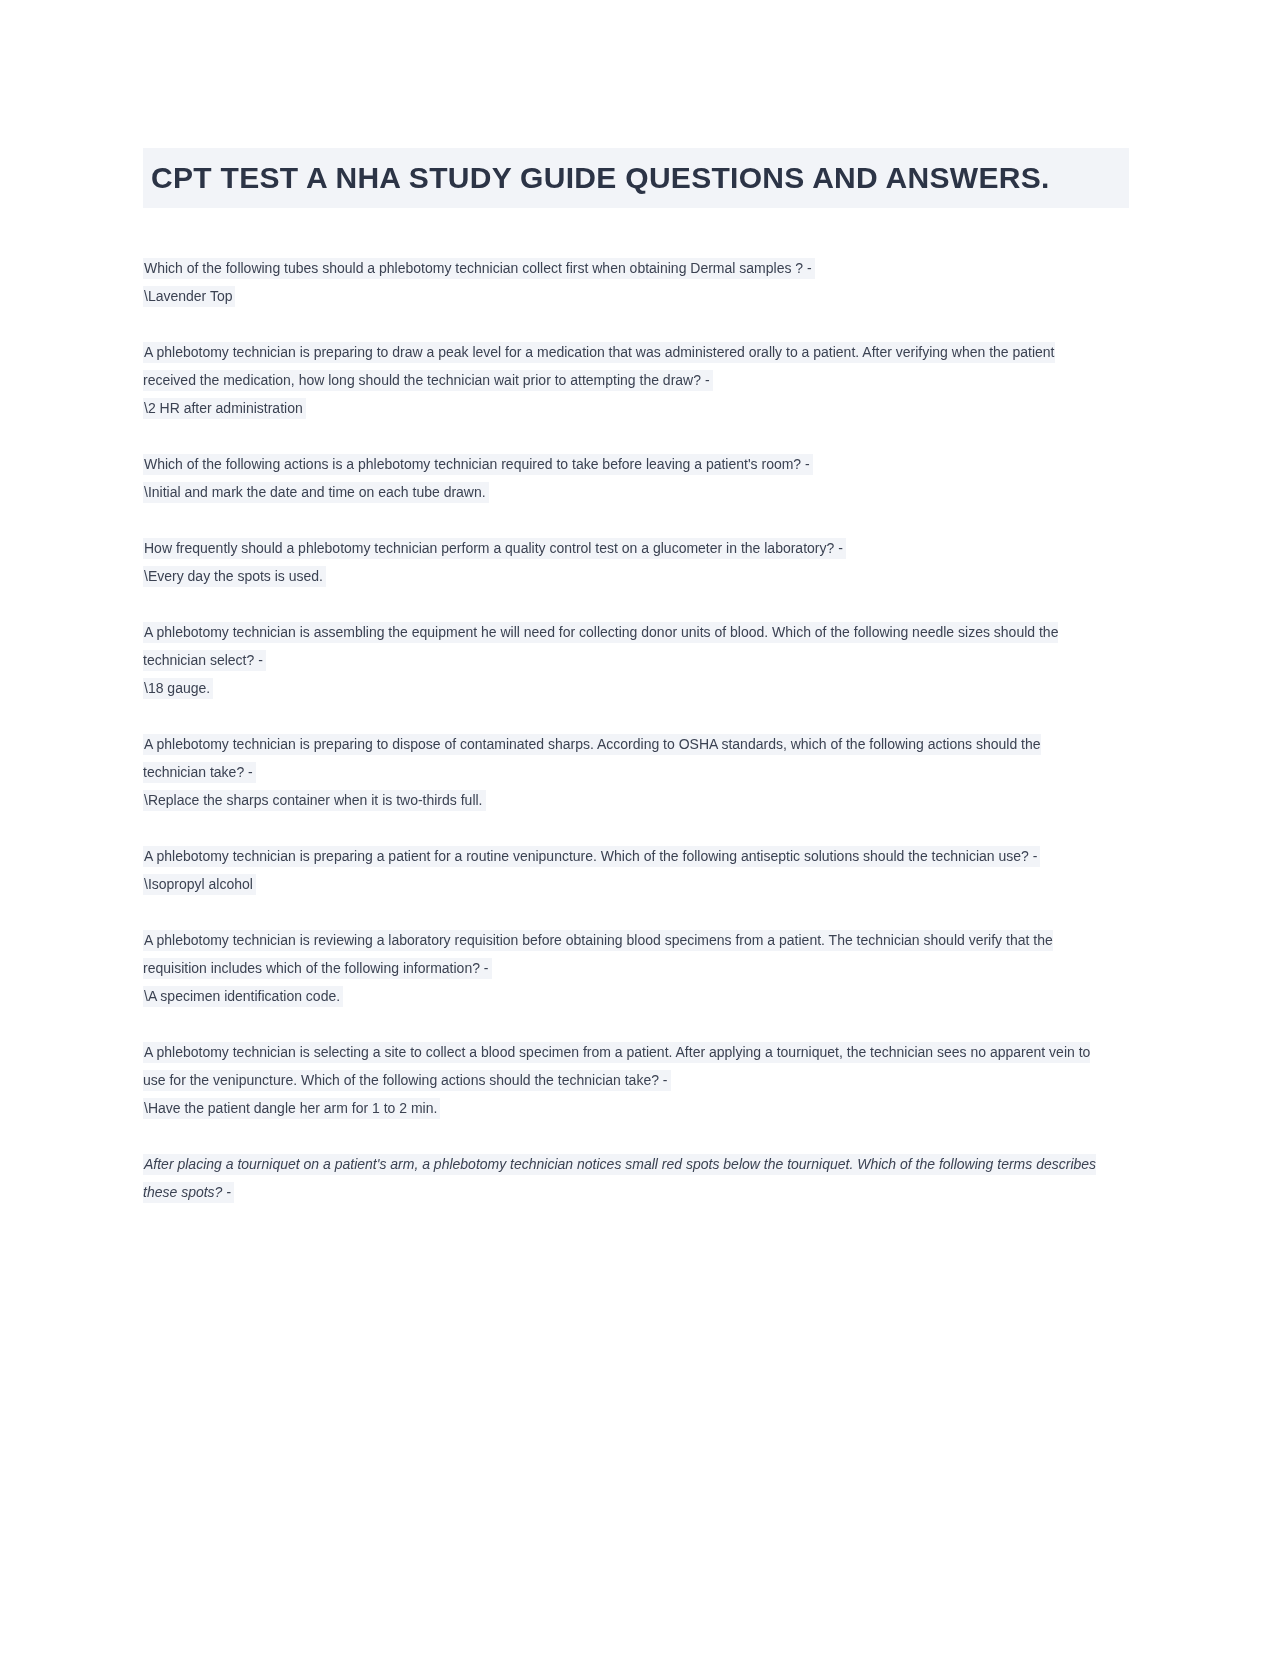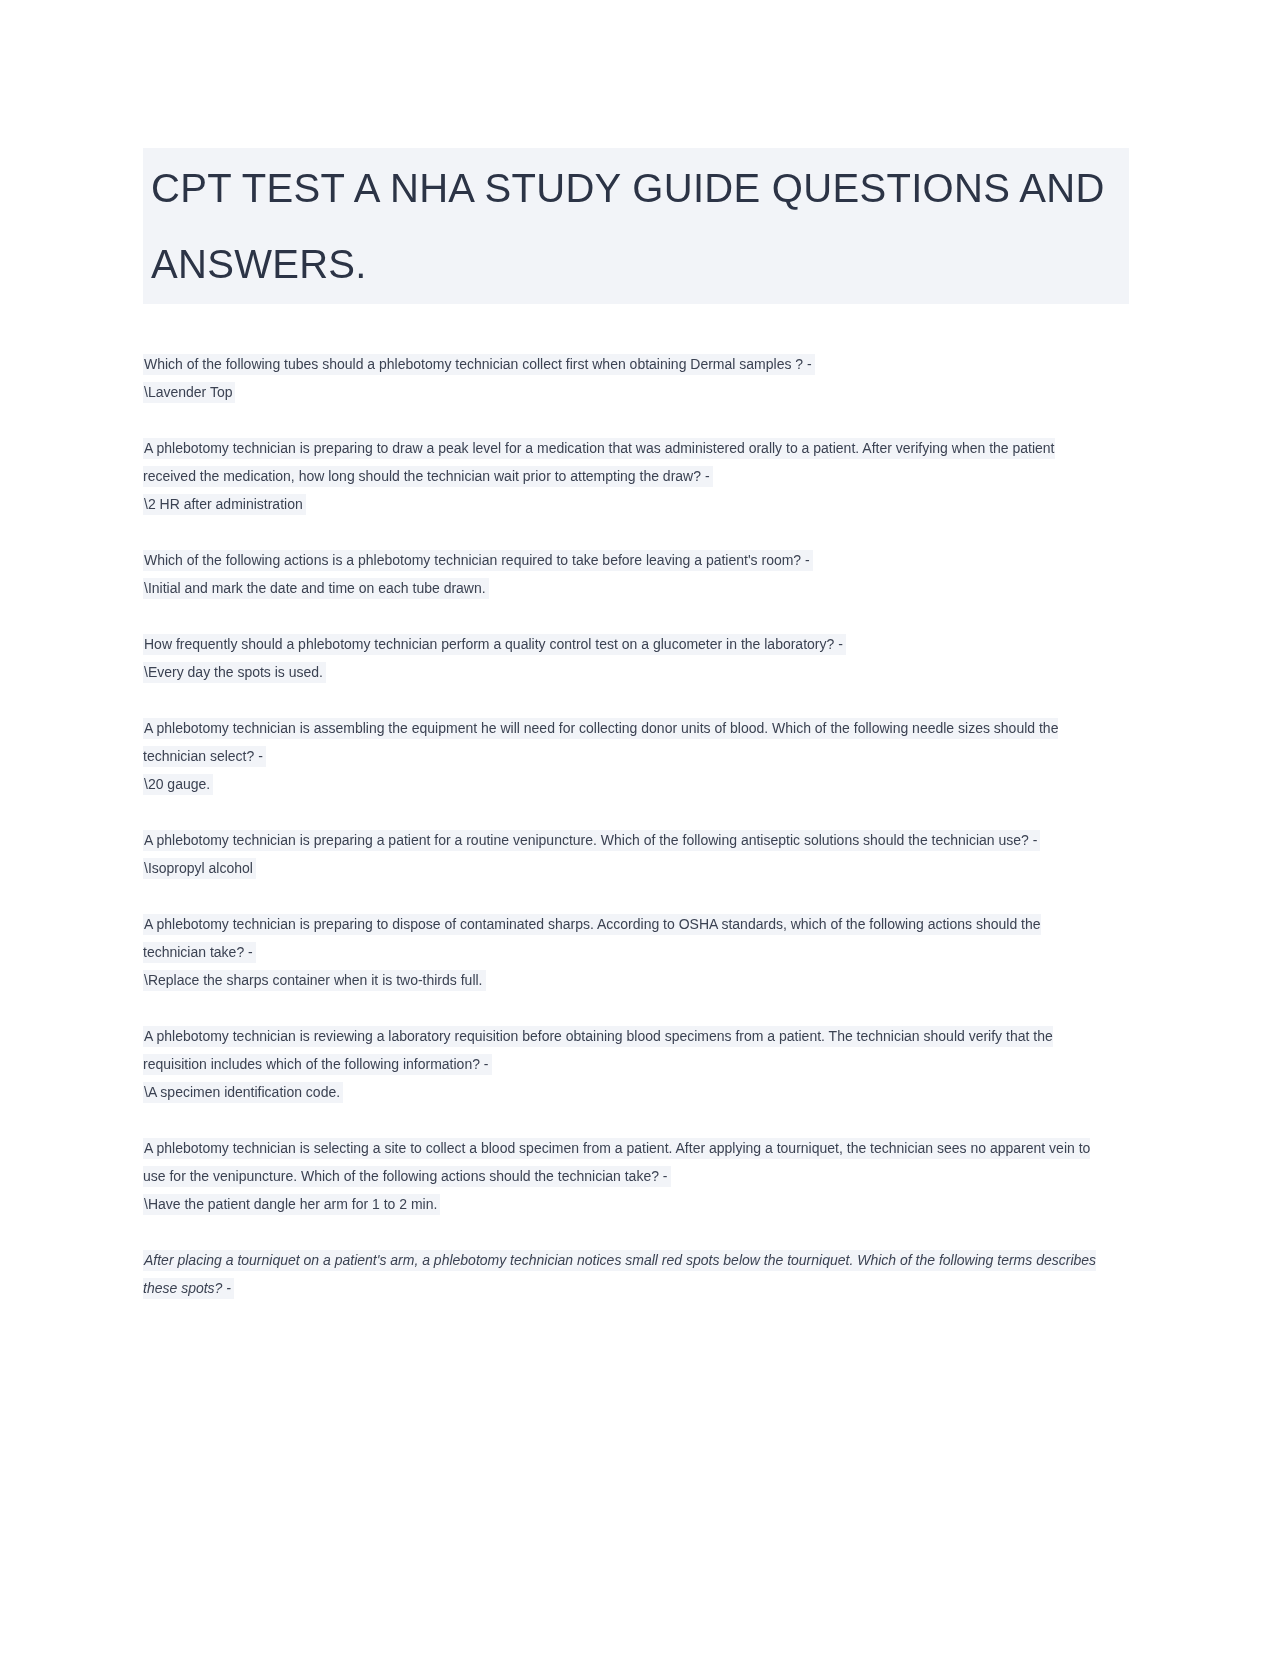--- a/index.html
+++ b/index.html
@@ -21,23 +21,23 @@
     background:var(--page-bg);
   }
   .title-block{
     margin:148px 0 0 143px;
     width:970px;                 
     padding:2px 8px;
     background:var(--highlight);
   }
   .doc-title{
     margin:0;
-    font-size:40px;
-    line-height:76px;
-    font-weight:400;
+    font-size:30px;
+    line-height:56px;
+    font-weight:700;
     letter-spacing:.3px;
     color:var(--title-text);
   }
   .qa-list{
     margin:46px 0 0 143px;
     width:958px;
   }
   .qa{
     margin:0 0 28px 0;
     font-size:14px;
@@ -64,25 +64,25 @@
   <div class="qa-list">
 
     <p class="qa"><span class="hl">Which of the following tubes should a phlebotomy technician collect first when obtaining Dermal samples ? -</span><br><span class="hl">\Lavender Top</span></p>
 
     <p class="qa"><span class="hl">A phlebotomy technician is preparing to draw a peak level for a medication that was administered orally to a patient. After verifying when the patient received the medication, how long should the technician wait prior to attempting the draw? -</span><br><span class="hl">\2 HR after administration</span></p>
 
     <p class="qa"><span class="hl">Which of the following actions is a phlebotomy technician required to take before leaving a patient's room? -</span><br><span class="hl">\Initial and mark the date and time on each tube drawn.</span></p>
 
     <p class="qa"><span class="hl">How frequently should a phlebotomy technician perform a quality control test on a glucometer in the laboratory? -</span><br><span class="hl">\Every day the spots is used.</span></p>
 
-    <p class="qa"><span class="hl">A phlebotomy technician is assembling the equipment he will need for collecting donor units of blood. Which of the following needle sizes should the technician select? -</span><br><span class="hl">\20 gauge.</span></p>
+    <p class="qa"><span class="hl">A phlebotomy technician is assembling the equipment he will need for collecting donor units of blood. Which of the following needle sizes should the technician select? -</span><br><span class="hl">\18 gauge.</span></p>
+
+    <p class="qa"><span class="hl">A phlebotomy technician is preparing to dispose of contaminated sharps. According to OSHA standards, which of the following actions should the technician take? -</span><br><span class="hl">\Replace the sharps container when it is two-thirds full.</span></p>
 
     <p class="qa"><span class="hl">A phlebotomy technician is preparing a patient for a routine venipuncture. Which of the following antiseptic solutions should the technician use? -</span><br><span class="hl">\Isopropyl alcohol</span></p>
-
-    <p class="qa"><span class="hl">A phlebotomy technician is preparing to dispose of contaminated sharps. According to OSHA standards, which of the following actions should the technician take? -</span><br><span class="hl">\Replace the sharps container when it is two-thirds full.</span></p>
 
     <p class="qa"><span class="hl">A phlebotomy technician is reviewing a laboratory requisition before obtaining blood specimens from a patient. The technician should verify that the requisition includes which of the following information? -</span><br><span class="hl">\A specimen identification code.</span></p>
 
     <p class="qa"><span class="hl">A phlebotomy technician is selecting a site to collect a blood specimen from a patient. After applying a tourniquet, the technician sees no apparent vein to use for the venipuncture. Which of the following actions should the technician take? -</span><br><span class="hl">\Have the patient dangle her arm for 1 to 2 min.</span></p>
 
     <p class="qa"><span class="hl">After placing a tourniquet on a patient's arm, a phlebotomy technician notices small red spots below the tourniquet. Which of the following terms describes these spots? -</span></p>
 
   </div>
 </div>
 

